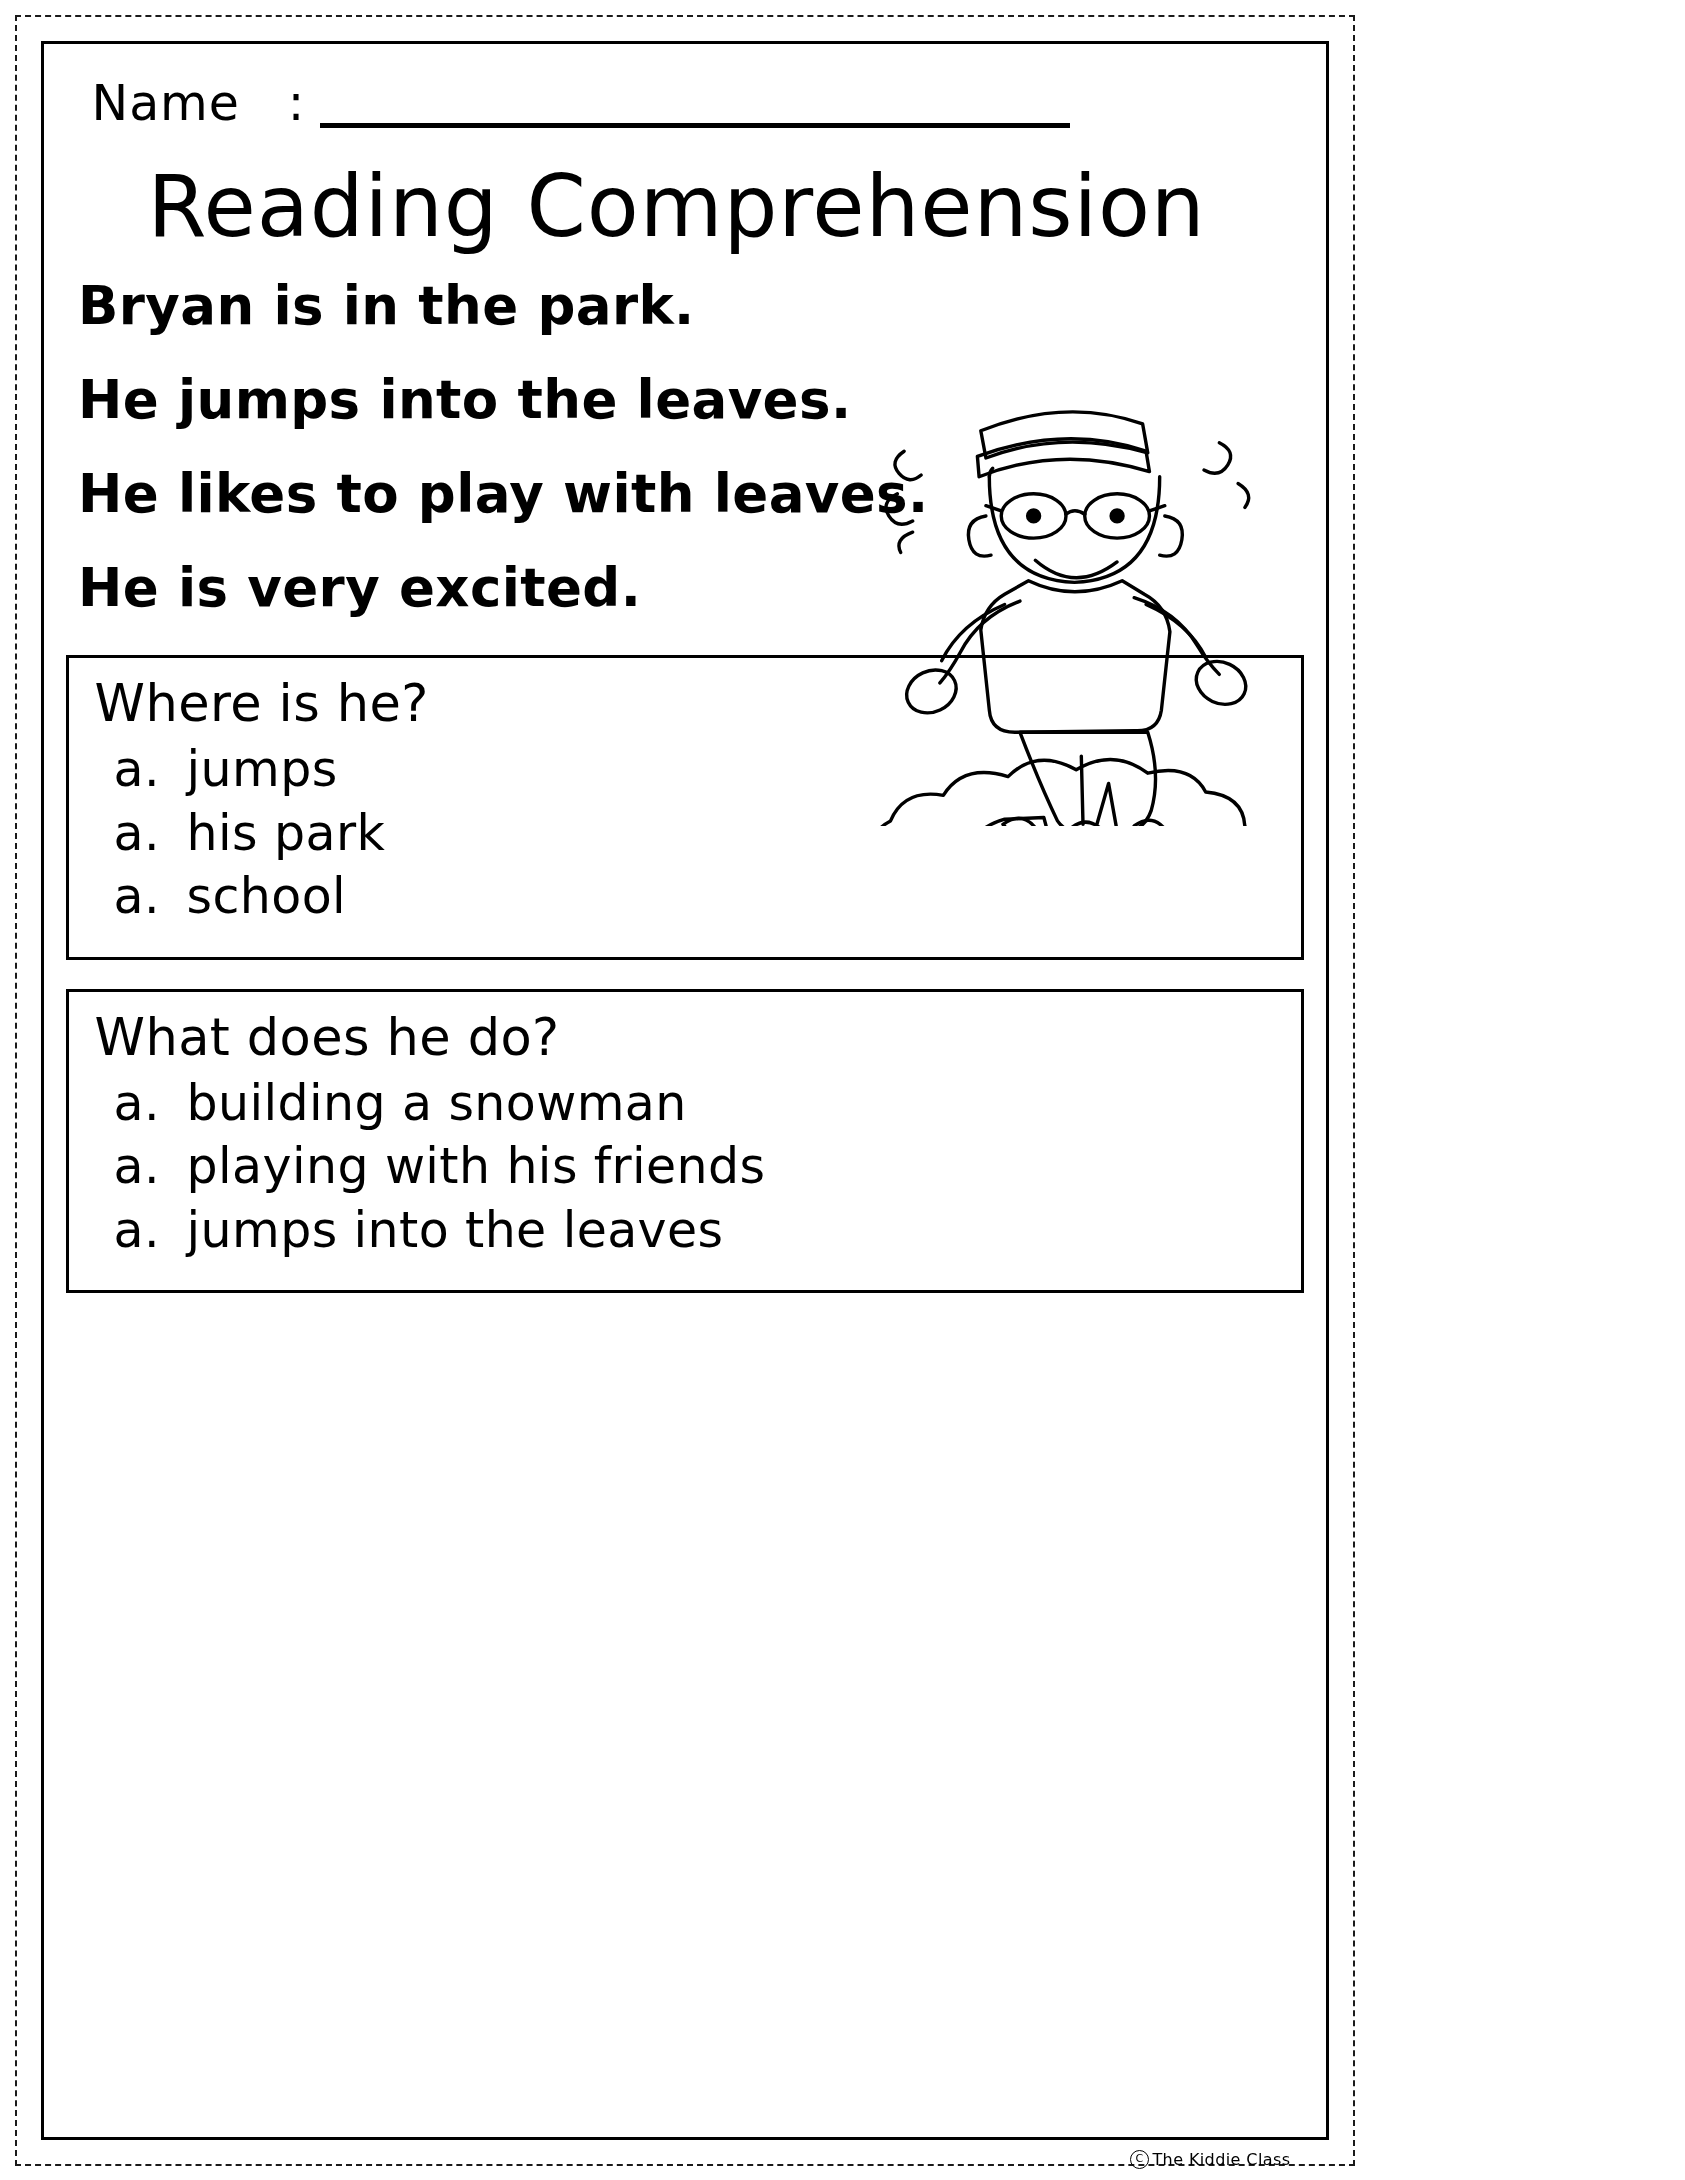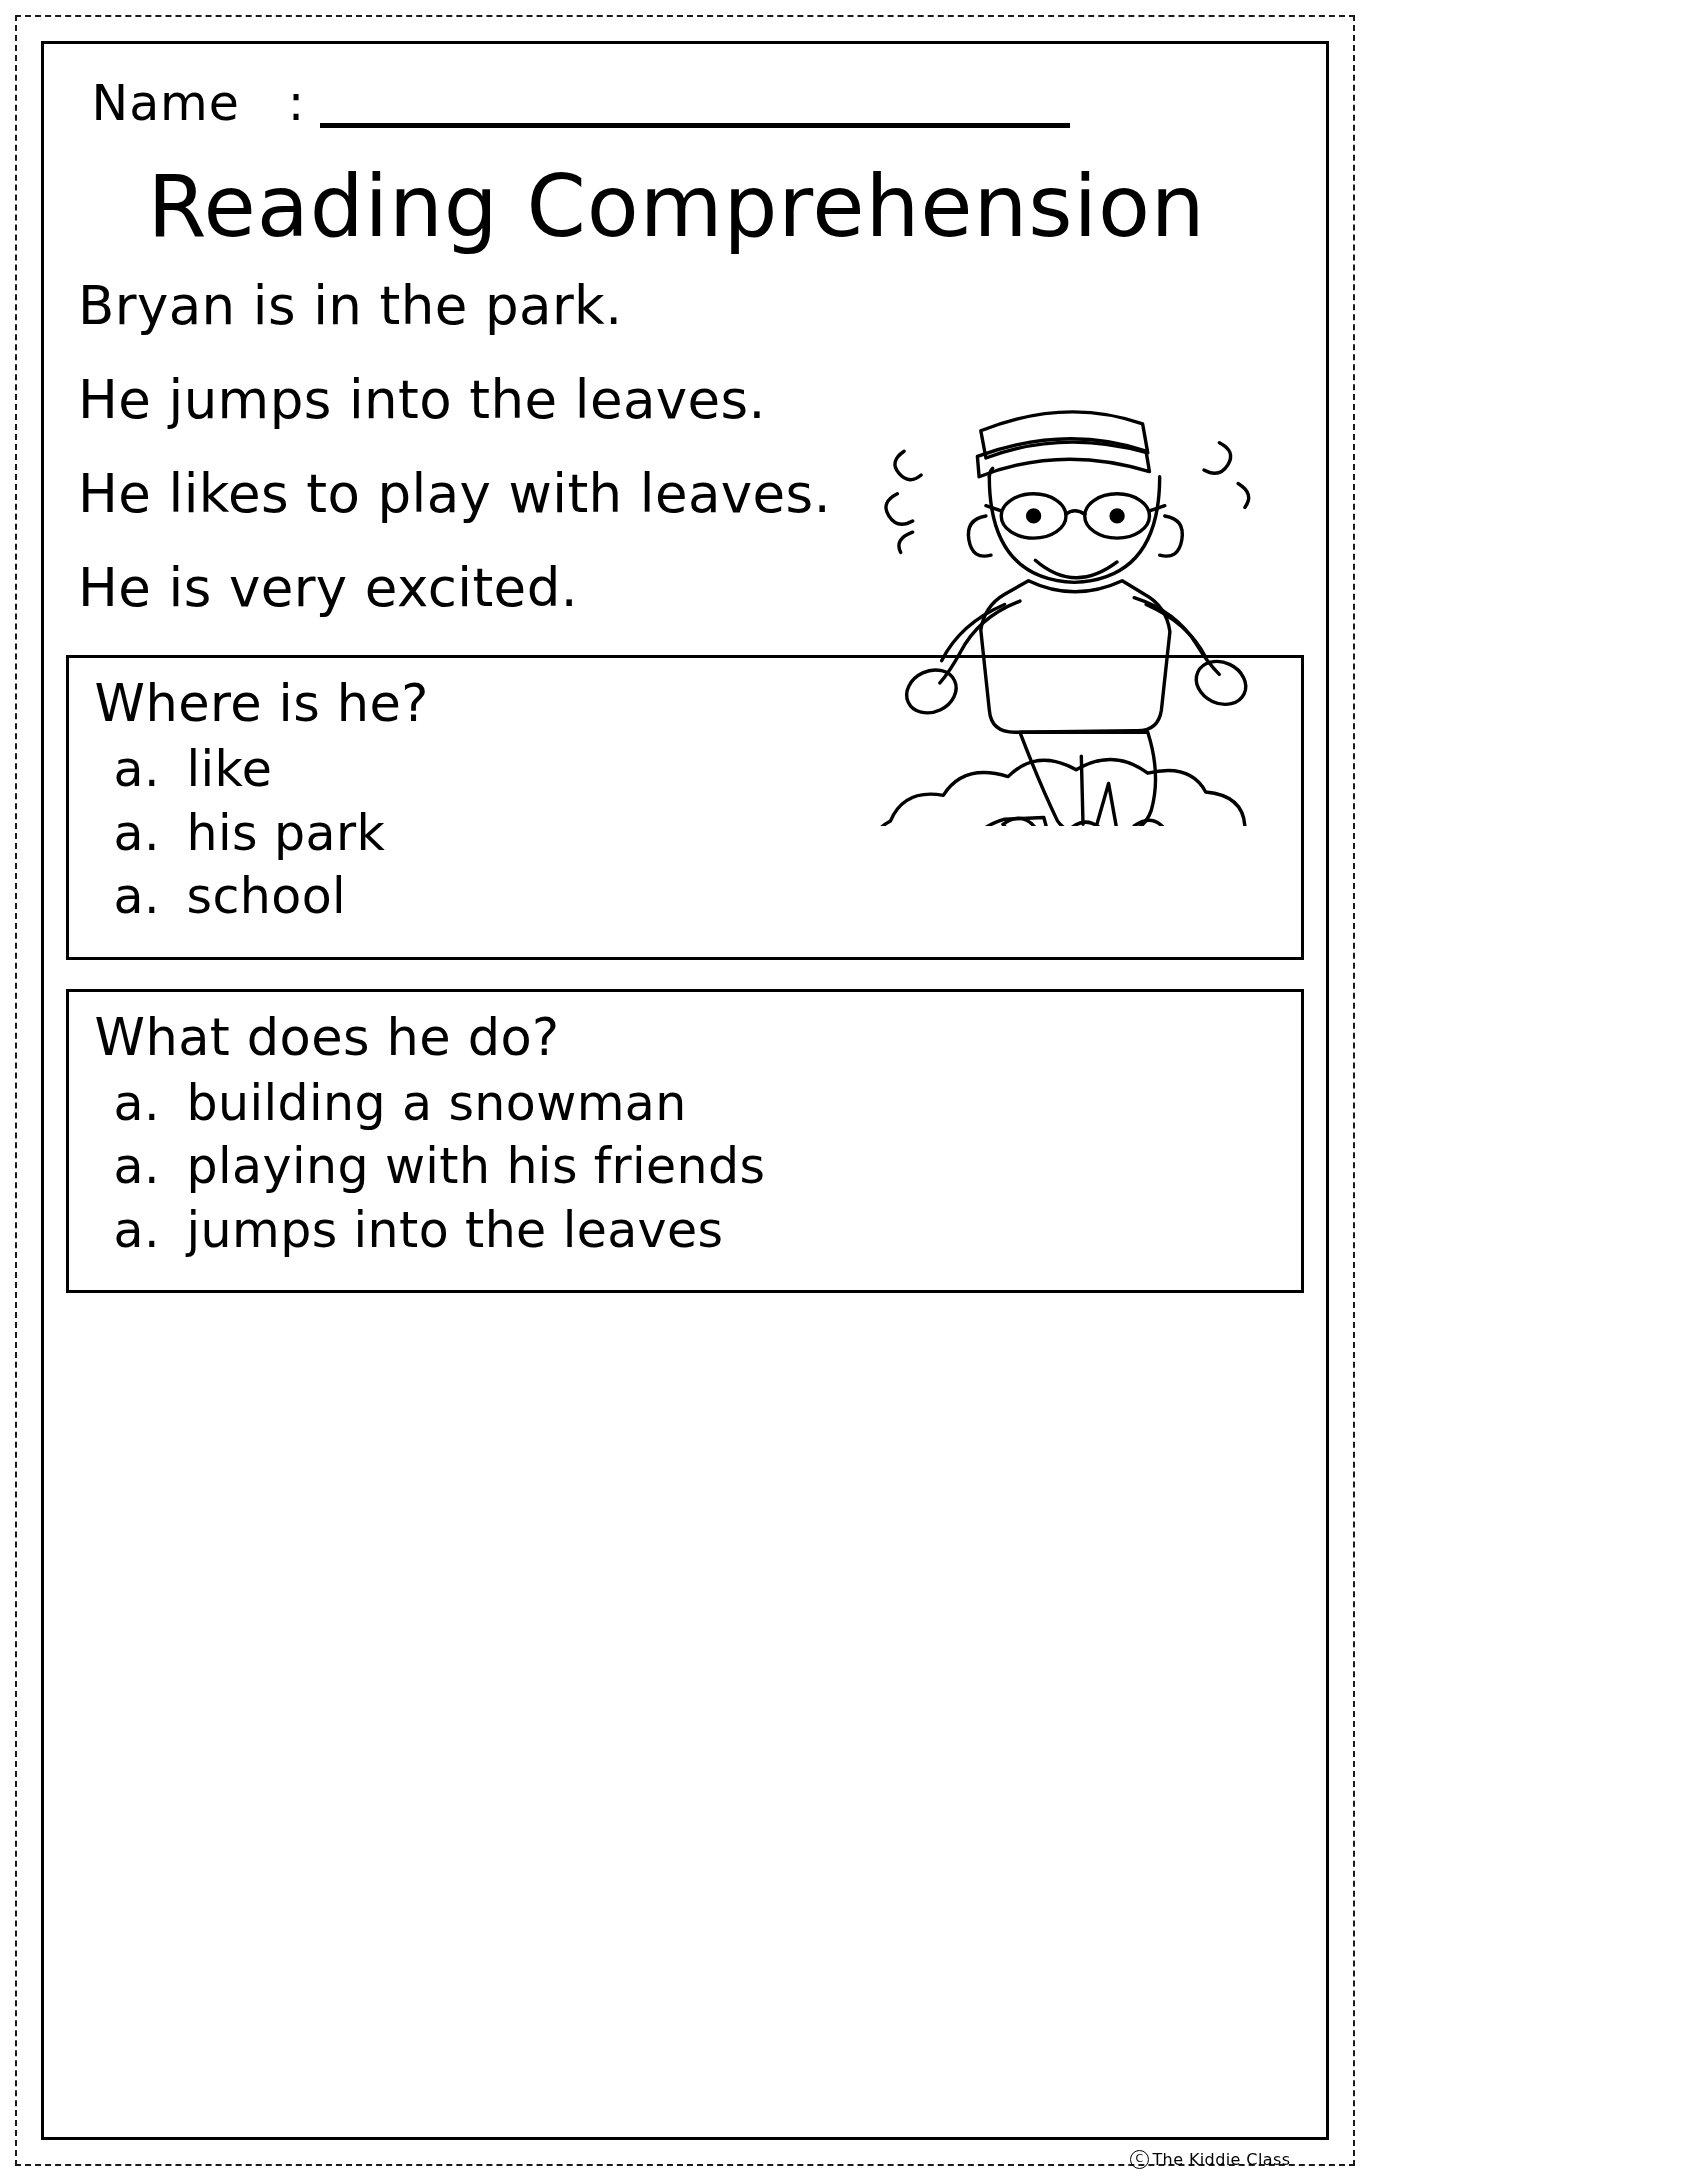--- a/index.html
+++ b/index.html
@@ -90,20 +90,21 @@
   .passage {
     margin-top: 25.6px;
     padding-left: 12px;
     width: 1133px;
   }
   .passage p {
     font-size: 53px;
     line-height: 1.0;
     margin: 0 0 41px 0;
     letter-spacing: 0.4px;
+    font-weight: bold;
   }
 
   
   .illustration {
     position: absolute;
     right: 8.5px;
     top: 298px;
     width: 443px;
     height: 477px;
   }
@@ -256,21 +257,21 @@
       <p>Bryan is in the park.</p>
       <p>He jumps into the leaves.</p>
       <p>He likes to play with leaves.</p>
       <p>He is very excited.</p>
     </div>
 
     <div class="qbox">
       <p class="qtext">Where is he?</p>
       <div class="choice">
         <span class="marker">a.</span>
-        <span>like</span>
+        <span>jumps</span>
       </div>
       <div class="choice">
         <span class="marker">a.</span>
         <span>his park</span>
       </div>
       <div class="choice">
         <span class="marker">a.</span>
         <span>school</span>
       </div>
     </div>

